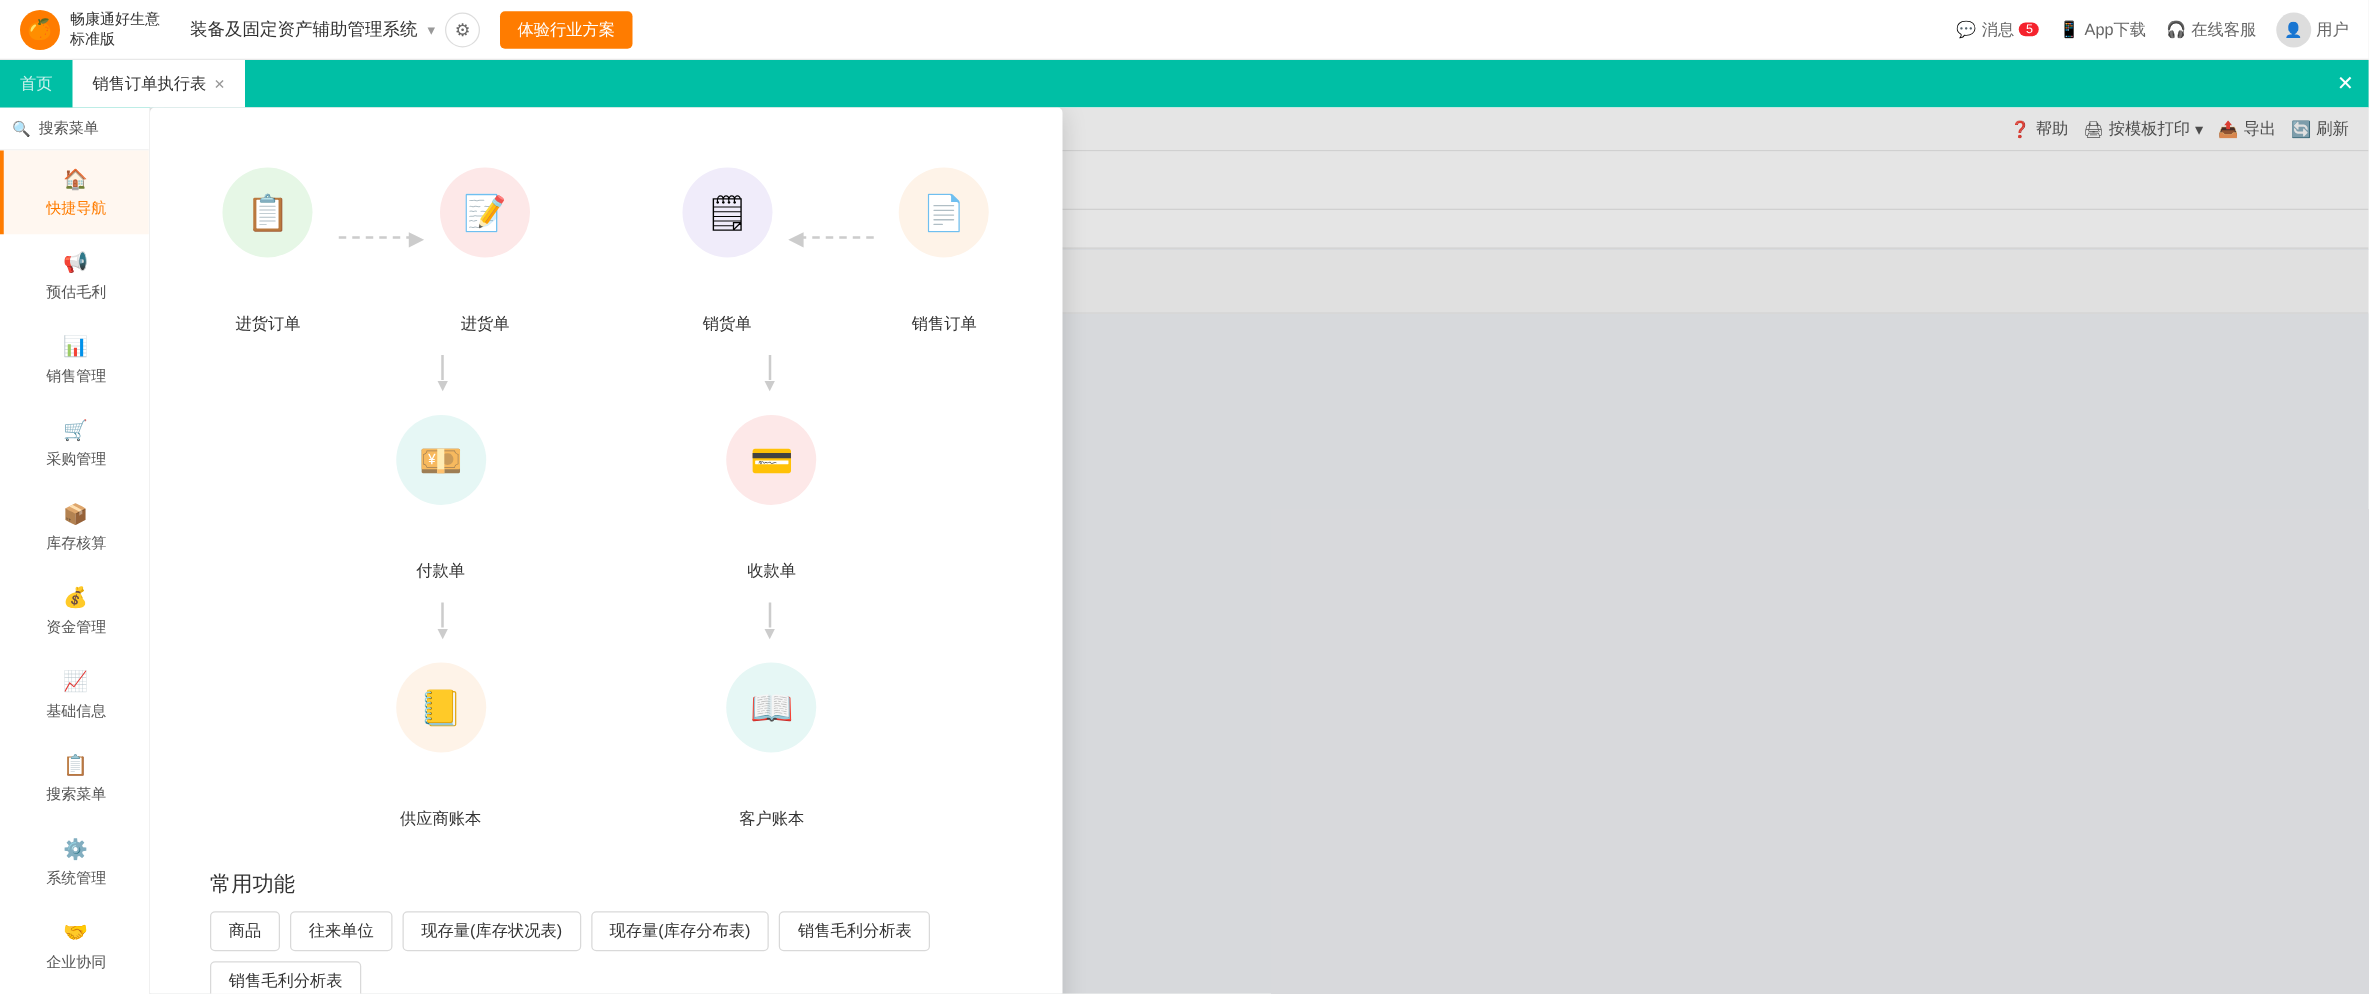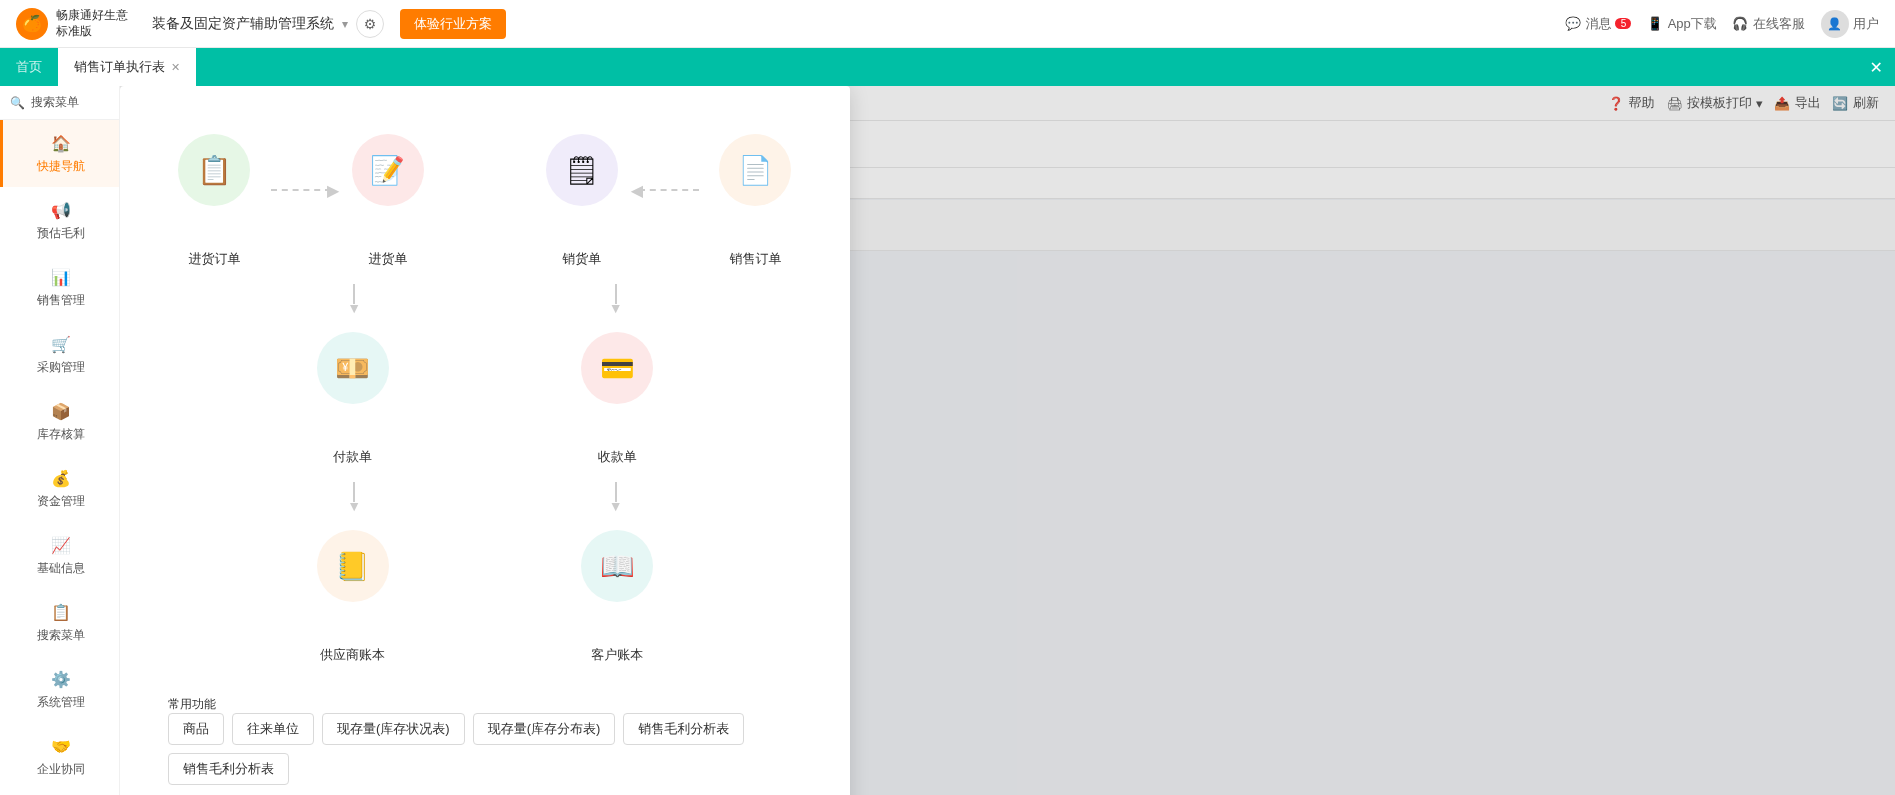--- a/index.html
+++ b/index.html
@@ -281,22 +281,23 @@
       color: #333;
       text-align: center;
       margin-top: 36px;
     }
 
     
     .common-funcs {
       padding: 16px 24px;
     }
     .common-funcs-title {
-      font-size: 12px;
+      font-size: 17px;
       color: #333;
+      margin-bottom: 10px;
     }
     .func-btn-row {
       display: flex;
       gap: 8px;
       flex-wrap: wrap;
       margin-bottom: 8px;
     }
     .func-btn {
       border: 1px solid #d9d9d9;
       background: white;

